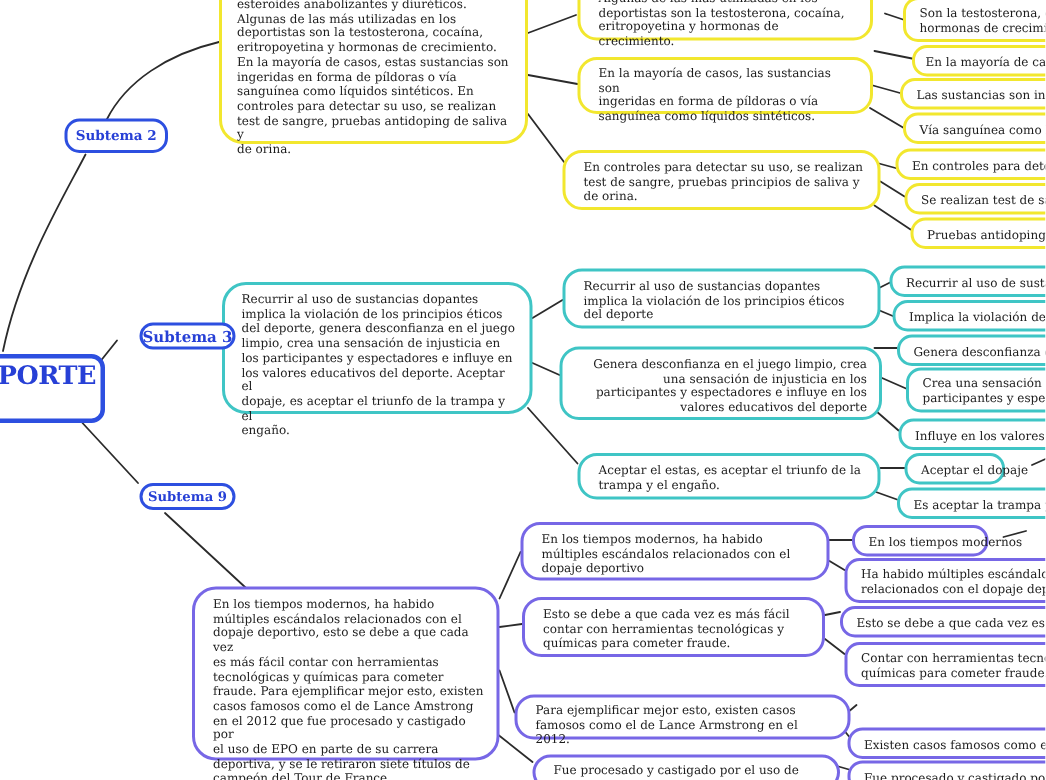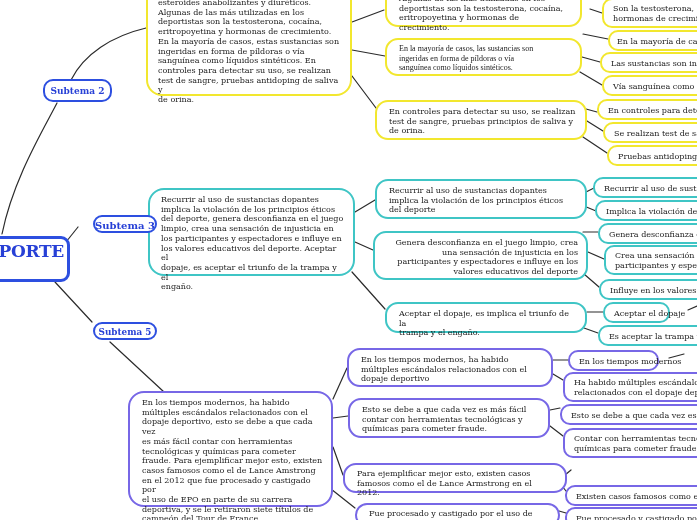--- a/index.html
+++ b/index.html
@@ -74,36 +74,36 @@
     <path d="M550,410 L560,408"></path>
     <path d="M550,426 L563,436"></path>
     <path d="M565,475 L571,470"></path>
     <path d="M562,486 L566,491"></path>
     <path d="M559,511 L566,513"></path>
   </svg>
 
   <div id="main-topic" style="left:-75px;top:236px;width:145px;height:46px;">DEPORTE</div>
   <div class="topic" style="left:27px;top:79px;width:69px;height:23px;padding-top:5px;">Subtema 2</div>
   <div class="topic" style="left:77px;top:215px;width:64px;height:18px;padding-top:3px;font-size:10px;">Subtema 3</div>
-  <div class="topic" style="left:77px;top:322px;width:64px;height:18px;padding-top:3px;font-size:8.8px;">Subtema 5</div>
+  <div class="topic" style="left:77px;top:322px;width:64px;height:18px;padding-top:3px;font-size:8.8px;">Subtema 9</div>
 
   <div class="box para yellow" style="left:146px;top:-40px;width:206px;height:136px;padding:36px 8px 6px 10px;">esteroides anabolizantes y diuréticos.
 Algunas de las más utilizadas en los
 deportistas son la testosterona, cocaína,
 eritropoyetina y hormonas de crecimiento.
 En la mayoría de casos, estas sustancias son
 ingeridas en forma de píldoras o vía
 sanguínea como líquidos sintéticos. En
 controles para detectar su uso, se realizan
 test de sangre, pruebas antidoping de saliva y
 de orina.</div>
   <div class="box child yellow" style="left:385px;top:-30px;width:197px;height:57px;padding:22px 10px 6px 12px;">Algunas de las más utilizadas en los
 deportistas son la testosterona, cocaína,
 eritropoyetina y hormonas de crecimiento.</div>
-  <div class="box child yellow" style="left:385px;top:38px;width:197px;height:38px;padding:4px 21px 4px 12px;font-family:Liberation Serif, serif;">En la mayoría de casos, las sustancias son
+  <div class="box child yellow" style="left:385px;top:38px;width:197px;height:38px;padding:4px 21px 4px 12px;">En la mayoría de casos, las sustancias son
 ingeridas en forma de píldoras o vía
 sanguínea como líquidos sintéticos.</div>
   <div class="box child yellow" style="left:375px;top:100px;width:212px;height:40px;padding:5px 8px 5px 12px;">En controles para detectar su uso, se realizan
 test de sangre, pruebas principios de saliva y
 de orina.</div>
   <div class="box leaf yellow" style="left:602px;top:-2px;width:235px;height:30px;padding:4px 9px 0 9px;">Son la testosterona, cocaína, eritropoyetina y
 hormonas de crecimiento.</div>
   <div class="box leaf yellow" style="left:608px;top:30px;width:120px;height:21px;padding:5px 7px 0 7px;">En la mayoría de casos</div>
   <div class="box leaf yellow" style="left:600px;top:52px;width:235px;height:21px;padding:5px 9px 0 9px;">Las sustancias son ingeridas en forma de píldoras</div>
   <div class="box leaf yellow" style="left:602px;top:75px;width:195px;height:21px;padding:5px 9px 0 9px;">Vía sanguínea como líquidos sintéticos.</div>
@@ -119,21 +119,21 @@
 los valores educativos del deporte. Aceptar el
 dopaje, es aceptar el triunfo de la trampa y el
 engaño.</div>
   <div class="box child teal" style="left:375px;top:179px;width:212px;height:40px;padding:5px 8px 5px 12px;">Recurrir al uso de sustancias dopantes
 implica la violación de los principios éticos
 del deporte</div>
   <div class="box child teal" style="left:373px;top:231px;width:215px;height:49px;padding:5px 8px 5px 12px;text-align:right;">Genera desconfianza en el juego limpio, crea
 una sensación de injusticia en los
 participantes y espectadores e influye en los
 valores educativos del deporte</div>
-  <div class="box child teal" style="left:385px;top:302px;width:202px;height:31px;padding:5px 8px 5px 12px;">Aceptar el dopaje, es implica el triunfo de la
+  <div class="box child teal" style="left:385px;top:302px;width:202px;height:31px;padding:5px 8px 5px 12px;">Aceptar el estas, es aceptar el triunfo de la
 trampa y el engaño.</div>
   <div class="box leaf teal" style="left:593px;top:177px;width:190px;height:21px;padding:5px 9px 0 9px;">Recurrir al uso de sustancias dopantes</div>
   <div class="box leaf teal" style="left:595px;top:200px;width:255px;height:21px;padding:5px 9px 0 9px;">Implica la violación de los principios éticos del deporte</div>
   <div class="box leaf teal" style="left:598px;top:223px;width:195px;height:21px;padding:5px 9px 0 9px;">Genera desconfianza en el juego limpio</div>
   <div class="box leaf teal" style="left:604px;top:245px;width:185px;height:30px;padding:4px 9px 0 9px;">Crea una sensación de injusticia en los
 participantes y espectadores</div>
   <div class="box leaf teal" style="left:599px;top:279px;width:215px;height:21px;padding:5px 9px 0 9px;">Influye en los valores educativos del deporte</div>
   <div class="box leaf teal" style="left:603px;top:302px;width:67px;height:21px;padding:5px 9px 0 9px;">Aceptar el dopaje</div>
   <div class="box leaf teal" style="left:598px;top:325px;width:160px;height:21px;padding:5px 9px 0 9px;">Es aceptar la trampa y el engaño.</div>
 

